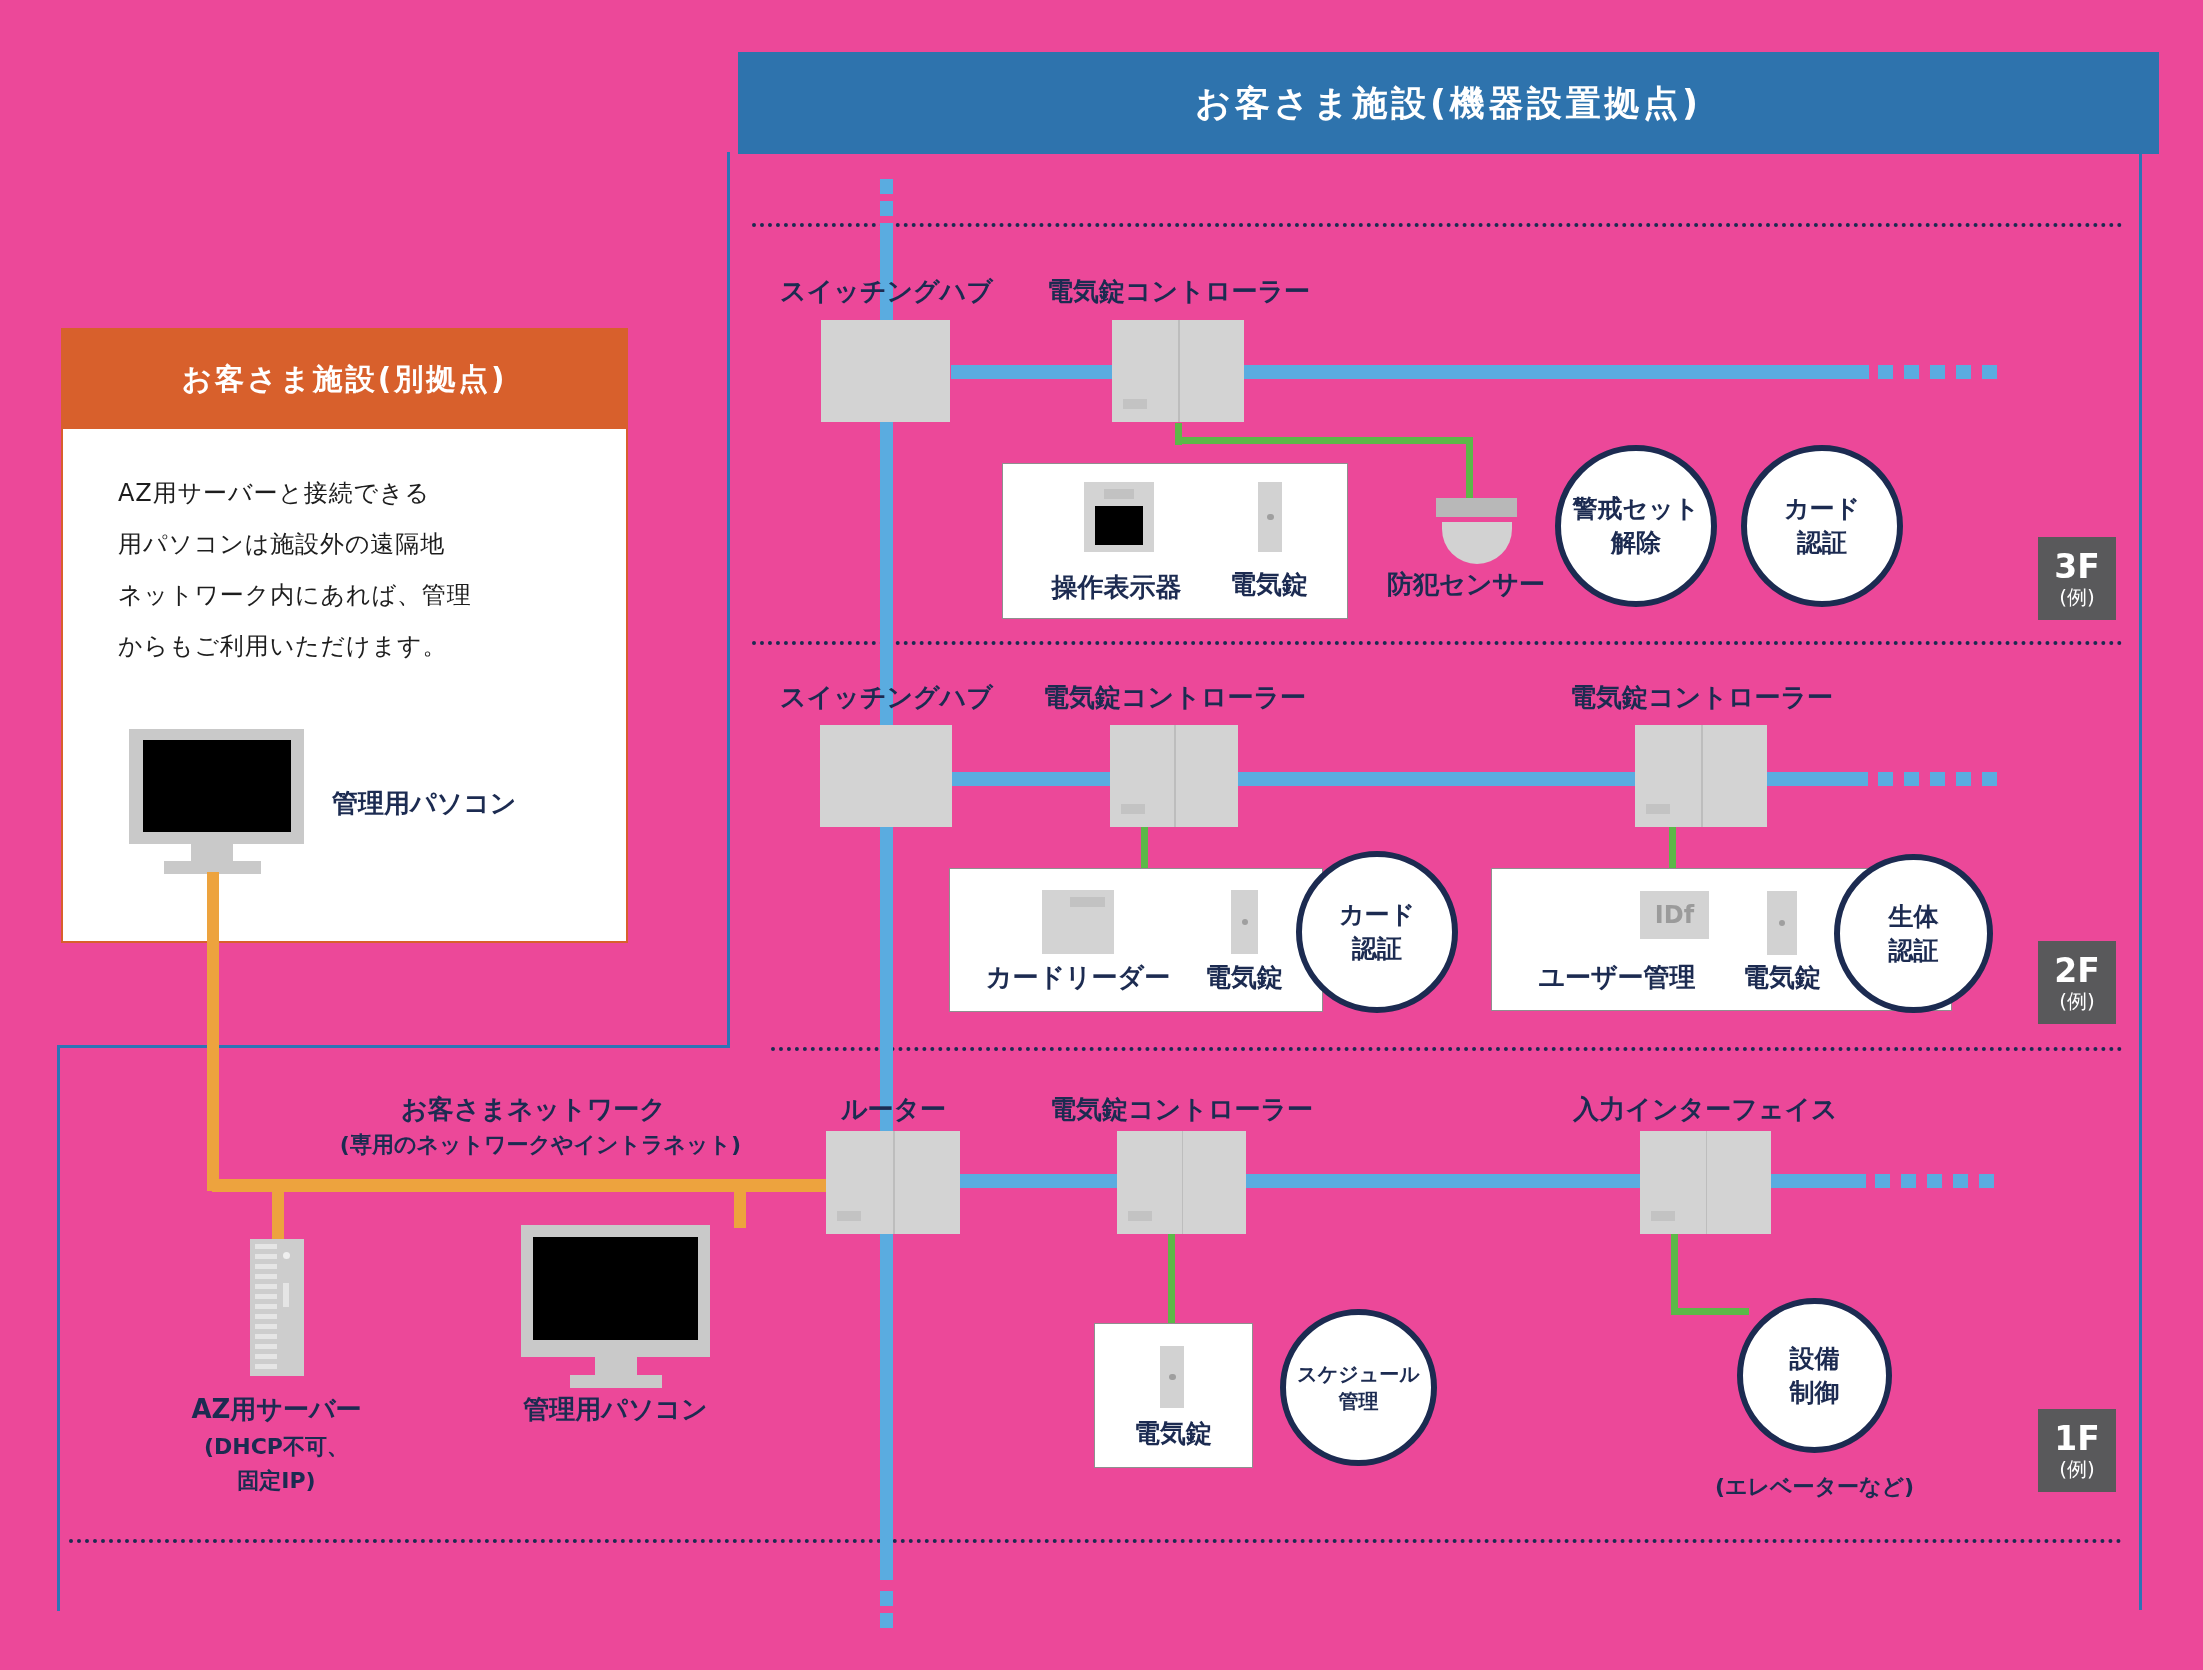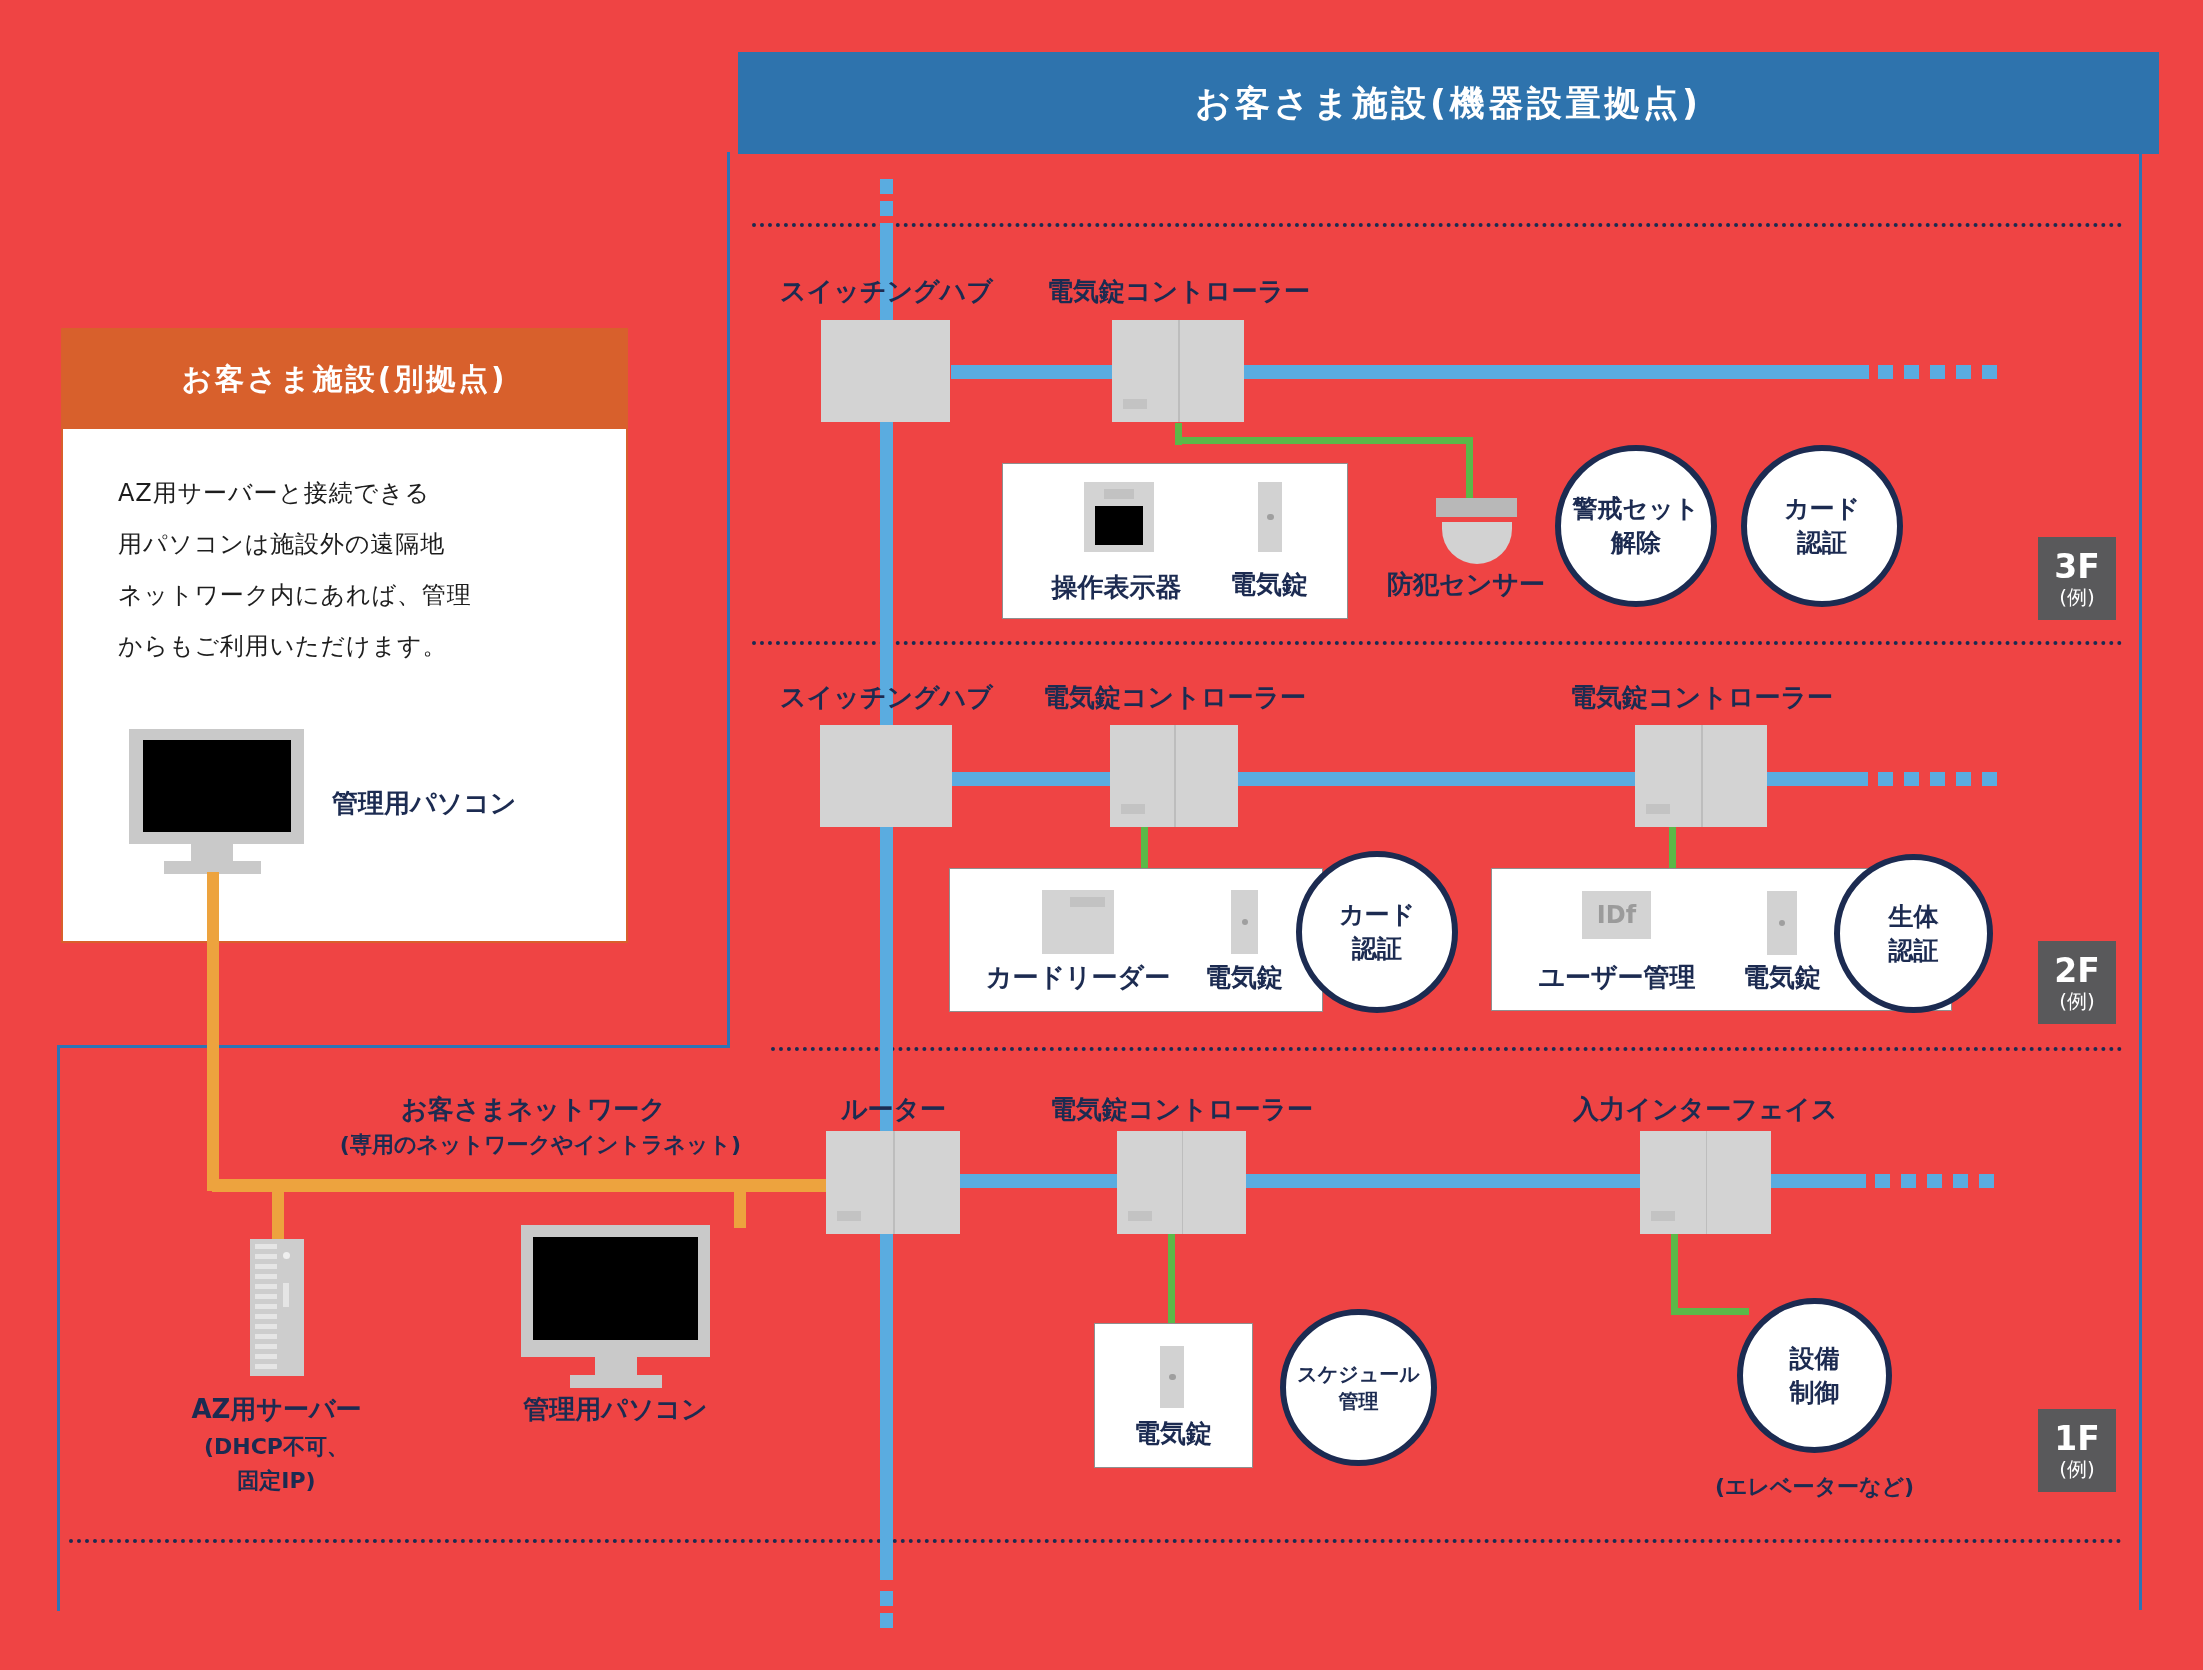--- a/index.html
+++ b/index.html
@@ -1,16 +1,16 @@
 <!DOCTYPE html>
 <html style="font-size:14.8px"><head>
 <meta charset="utf-8">
 <style>
   html,body{margin:0;padding:0;background:#fff;}
-  #stage{position:relative;width:2204px;height:1671px;background:#ef4444;overflow:hidden;
+  #stage{position:relative;width:2204px;height:1671px;background:#ec4899;overflow:hidden;
          font-family:"DejaVu Sans","Liberation Sans",sans-serif;}
   .abs{position:absolute;}
   .lbl{color:#1c2b51;font-weight:bold;font-size:26px;text-align:center;line-height:1.15;white-space:nowrap;}
   .lbl-sm{color:#1c2b51;font-weight:bold;font-size:22px;text-align:center;white-space:nowrap;}
   .hline{background:#5aace0;height:14px;}
   .vline{background:#5aace0;width:13px;}
   .hdash{height:14px;background:repeating-linear-gradient(90deg,#5aace0 0 14.8px,transparent 14.8px 26px);}
   .vdash{width:13px;background:#5aace0;}
   .gline{background:#5cb848;}
   .oline{background:#eda33e;}
@@ -134,21 +134,21 @@
 
   <div class="abs wbox" style="left:949px;top:868px;width:374px;height:144px;"></div>
   <div class="abs devbox" style="left:1042px;top:890px;width:72px;height:64px;">
     <div class="slot" style="left:28px;top:7.4px;width:35px;height:9.2px;"></div>
   </div>
   <div class="lockdev" style="left:1231px;top:890px;width:27px;height:64px;"></div>
   <div class="abs lbl" style="left:967px;top:963px;width:222px;">カードリーダー</div>
   <div class="abs lbl" style="left:1175px;top:963px;width:138px;">電気錠</div>
 
   <div class="abs wbox" style="left:1491px;top:868px;width:461px;height:143px;"></div>
-  <div class="abs devbox" style="left:1582px;top:891px;width:69px;height:48px;display:flex;align-items:center;justify-content:center;">
+  <div class="abs devbox" style="left:1640px;top:891px;width:69px;height:48px;display:flex;align-items:center;justify-content:center;">
     <span class="graytxt" style="font-size:24px;">IDf</span>
   </div>
   <div class="lockdev" style="left:1767px;top:891px;width:29.5px;height:64px;"></div>
   <div class="abs lbl" style="left:1488px;top:963px;width:258px;">ユーザー管理</div>
   <div class="abs lbl" style="left:1713px;top:963px;width:138px;">電気錠</div>
 
   <div class="circle abs" style="left:1296px;top:851px;width:162px;height:162px;">
     <div>カード</div>
     <div>認証</div>
   </div>

